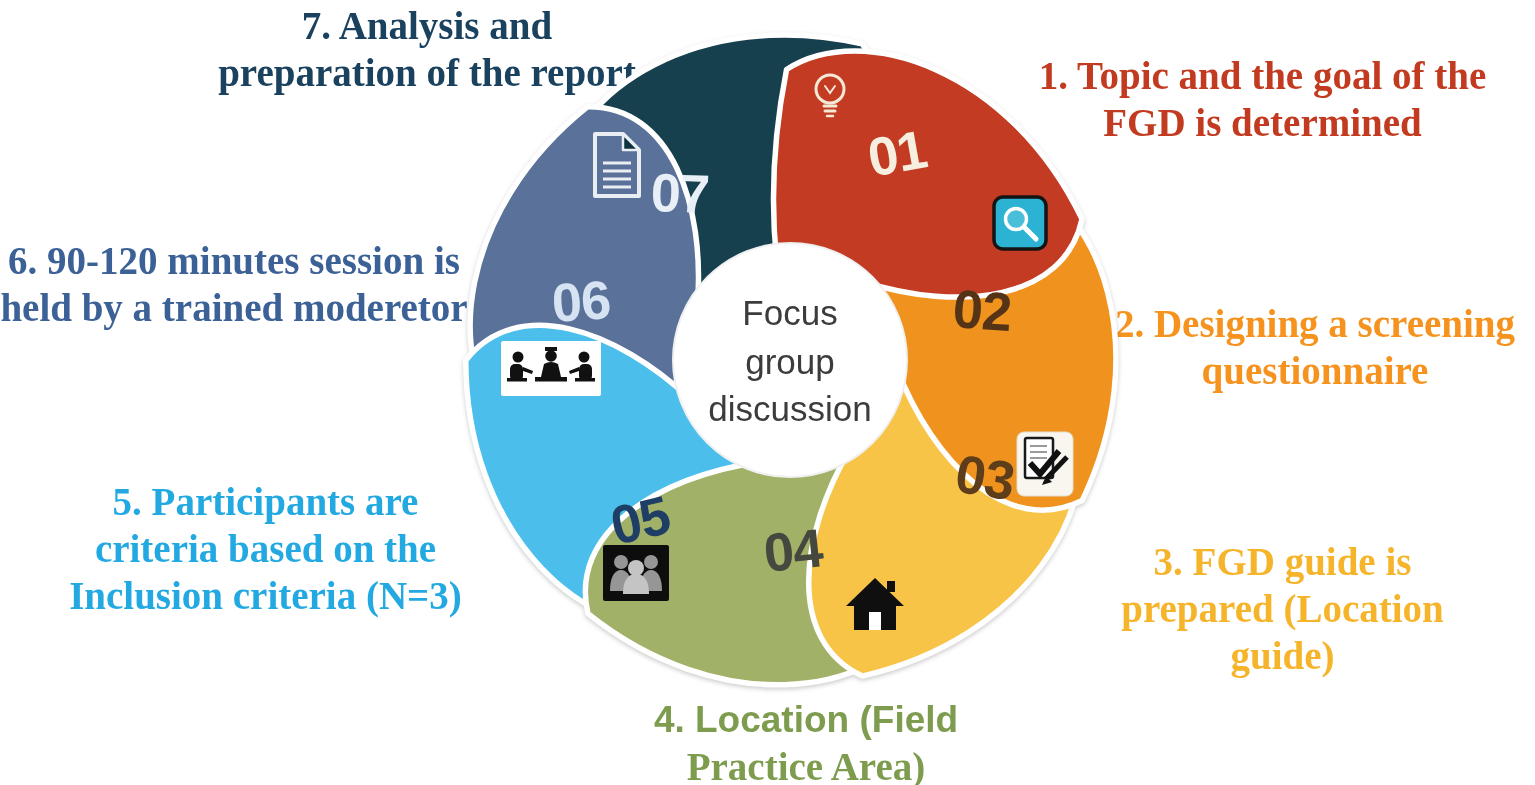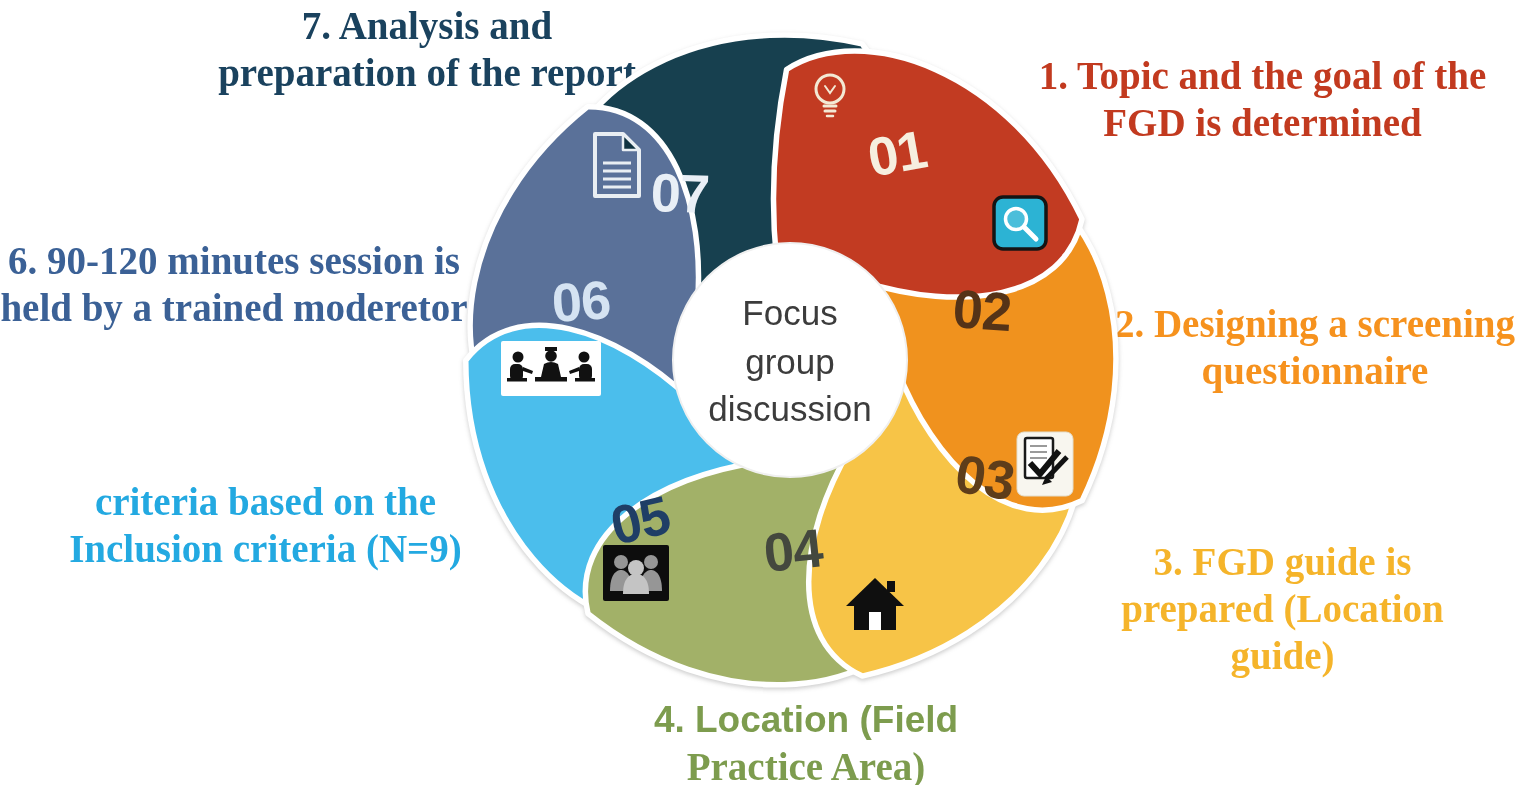--- a/index.html
+++ b/index.html
@@ -36,22 +36,23 @@
   </div>
   <div class="label" id="lab6" style="color: rgb(59, 97, 150);">
     <div class="ln">6. 90-120 minutes session is</div>
     <div class="ln">held by a trained moderetor</div>
   </div>
   <div class="label" id="lab2" style="color: rgb(246, 146, 30);">
     <div class="ln">2. Designing a screening</div>
     <div class="ln">questionnaire</div>
   </div>
   <div class="label" id="lab5" style="color: rgb(35, 169, 225);">
+    <div class="ln">5. Participants are</div>
     <div class="ln">criteria based on the</div>
-    <div class="ln">Inclusion criteria (N=9)</div>
+    <div class="ln">Inclusion criteria (N=3)</div>
   </div>
   <div class="label" id="lab3" style="color: rgb(245, 180, 42);">
     <div class="ln">3. FGD guide is</div>
     <div class="ln">prepared (Location</div>
     <div class="ln">guide)</div>
   </div>
   <div class="label" id="lab4" style="color: rgb(125, 156, 78);">
     <div class="ln sans">4. Location  (Field</div>
     <div class="ln">Practice Area)</div>
   </div>

